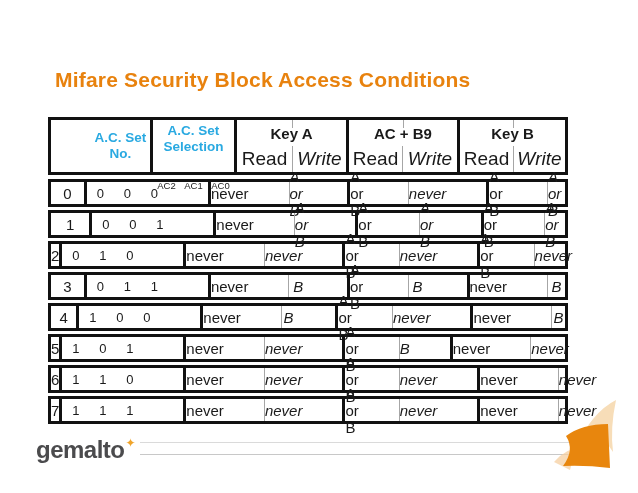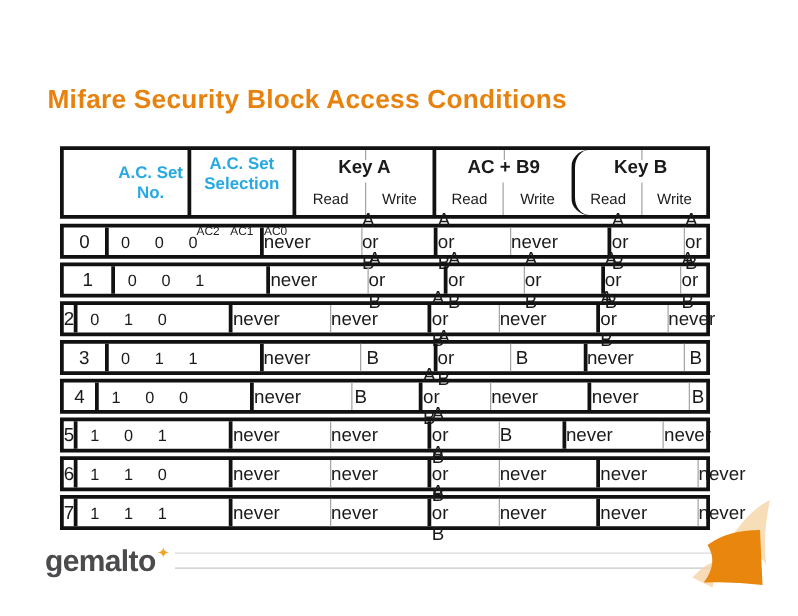--- a/index.html
+++ b/index.html
@@ -9,59 +9,59 @@
     --thin:#A6A6A6;
     --logo-gray:#4B4B4D;
     --ink:#1A1A1A;
   }
   html,body{margin:0;padding:0;background:#ffffff;}
   .slide{
     position:relative;width:638px;height:493px;background:#ffffff;overflow:hidden;
     font-family:"Liberation Sans", sans-serif;color:var(--ink);
   }
   .title{
-    position:absolute;left:38px;top:68px;width:560px;
+    position:absolute;left:55px;top:68px;width:560px;
     font-size:21px;font-weight:bold;color:var(--orange);letter-spacing:0.2px;
   }
   
   .tbl{position:absolute;left:48px;top:117px;width:520px;}
   .box{
     box-sizing:border-box;border:3px solid var(--border);background:#fff;
     display:flex;align-items:stretch;width:520px;
   }
   .thead{height:58px;margin-bottom:4px;padding-left:40px;}
   .trow{height:28px;margin-bottom:3px;}
   .cell{box-sizing:border-box;display:flex;align-items:center;justify-content:center;}
   .bl-thick{border-left:3px solid var(--border);}
-  .bl-thin{border-left:1px solid var(--thin);}
+  .bl-thin{border-left:1px solid var(--thin);font-style:italic;}
   
   .c-no{width:99px;}
   .c-bits{width:84px;}
   .c-kar{width:58px;} .c-kaw{width:54px;}
   .c-acr{width:56px;} .c-acw{width:55px;}
   .c-kbr{width:56px;} .c-kbw{width:52px;}
   .bits-inner{display:flex;width:81px;}
   .bit{width:27px;text-align:center;font-size:13px;}
   .val{font-size:15px;margin-left:40px;}
   .rowno{font-size:15px;}
   
   .h-blue{
     color:var(--blue);font-weight:bold;font-size:13.5px;line-height:1.15;
     text-align:center;white-space:pre-line;
   }
   .c-hbits{flex-direction:column;justify-content:flex-start;padding-top:3px;}
   .hbits-row{display:flex;width:81px;margin-top:2px;}
   .hbit{width:27px;text-align:center;font-size:9.5px;color:#222;margin-top:24px;}
   .ghead{box-sizing:border-box;display:flex;flex-direction:column;position:relative;}
-  .g-keya{width:112px;} .g-ac{width:121px;} .g-keyb{width:108px;border-radius:14px;}
+  .g-keya{width:112px;} .g-ac{width:121px;} .g-keyb{width:108px;}
   .ghead::before{content:"";position:absolute;left:50%;top:0;width:1px;height:8px;background:var(--thin);}
   .glabel{height:26px;display:flex;align-items:center;justify-content:center;
     font-weight:bold;font-size:15px;}
   .gsub{flex:1;display:flex;}
-  .gsub .sc{box-sizing:border-box;display:flex;align-items:center;justify-content:center;font-size:12px;}
+  .gsub .sc{box-sizing:border-box;display:flex;align-items:center;justify-content:center;font-size:19px;}
   .g-keya .sc-r{width:55px;} .g-keya .sc-w{width:54px;}
   .g-ac   .sc-r{width:53px;} .g-ac   .sc-w{width:55px;}
   .g-keyb .sc-r{width:53px;} .g-keyb .sc-w{width:52px;}
   
   .logo{position:absolute;left:36px;top:436px;font-size:24px;font-weight:bold;
     color:var(--logo-gray);letter-spacing:-0.5px;}
   .sparkle{position:relative;top:-11px;left:1px;font-size:12px;color:#F0A42A;font-weight:normal;}
   .deco-line{position:absolute;height:1px;background:#CFCFCF;left:140px;width:462px;}
   .dl-1{top:442px;background:#DADADA;}
   .dl-2{top:454px;background:#C8C8C8;}

